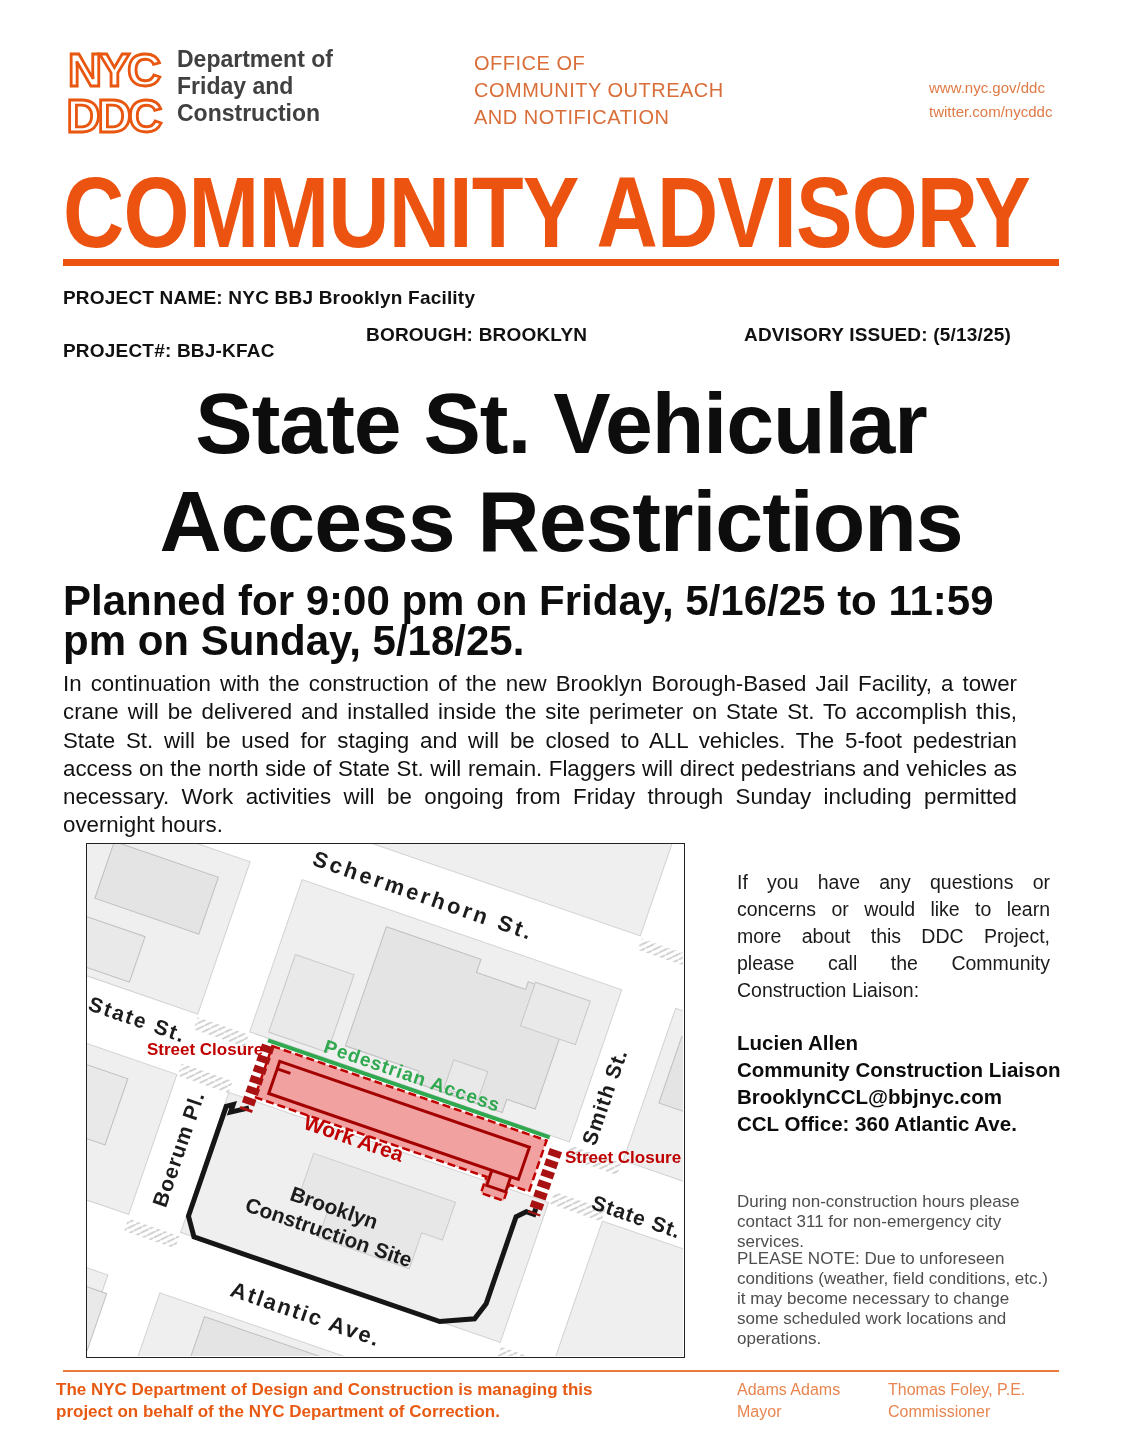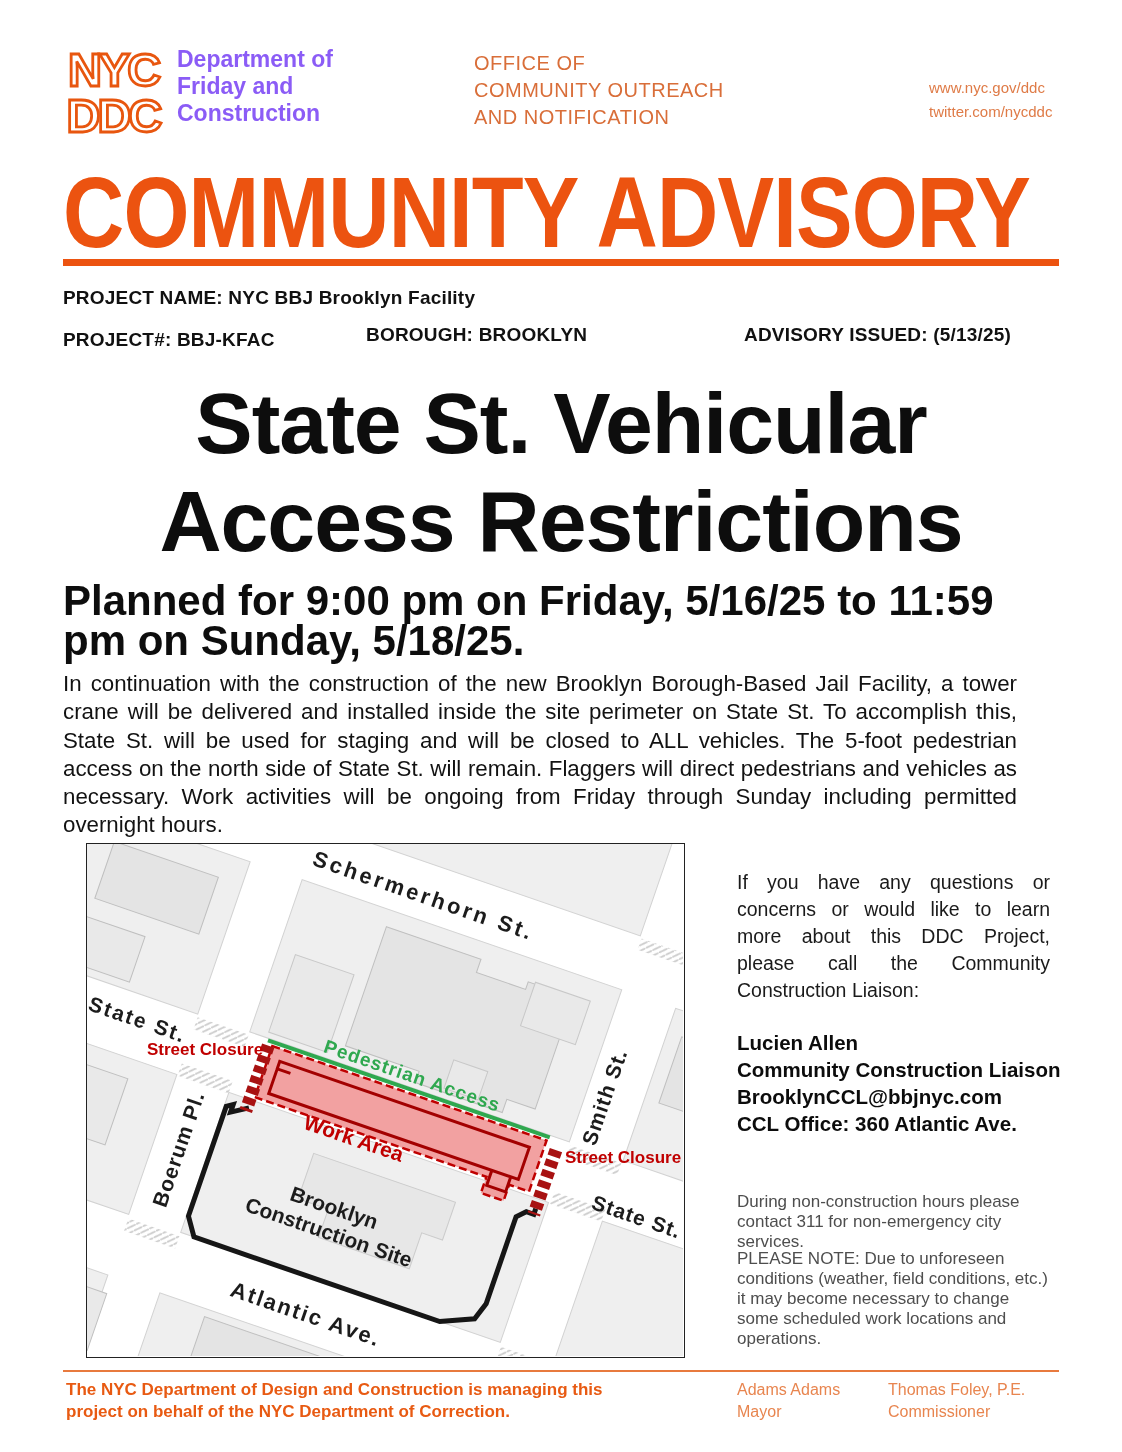--- a/index.html
+++ b/index.html
@@ -1,33 +1,33 @@
 <!DOCTYPE html>
 <html><head>
 <meta charset="utf-8">
 <style>
   html,body{margin:0;padding:0;background:#888;}
   .page{position:relative;width:1122px;height:1452px;background:#ffffff;margin:0 auto;
         font-family:"Liberation Sans",sans-serif;overflow:hidden;}
   .abs{position:absolute;}
 
   
-  .agency{left:177px;top:46px;font-size:23px;font-weight:bold;color:#8b5cf6;line-height:27px;}
+  .agency{left:177px;top:46px;font-size:23px;font-weight:bold;color:#404040;line-height:27px;}
   .office{left:474px;top:50px;font-size:20px;color:#D96E39;line-height:27px;letter-spacing:.5px;}
   .links{left:929px;top:76px;font-size:15px;color:#DF7B47;line-height:24px;}
 
   
   .banner{left:63px;top:162px;font-size:101px;font-weight:bold;color:#EC5310;line-height:1;
           white-space:nowrap;transform:scaleX(.84);transform-origin:left top;letter-spacing:-1px;}
   .banner-rule{left:63px;top:259px;width:996px;height:7px;background:#EC5310;}
 
   
   .proj{font-size:19px;font-weight:bold;color:#111;letter-spacing:.2px;white-space:nowrap;}
   .proj-name{left:63px;top:287px;}
-  .proj-num{left:63px;top:329px;}
+  .proj-num{left:63px;top:340px;}
   .proj-boro{left:366px;top:324px;}
   .proj-issued{left:744px;top:324px;}
 
   
   .headline{left:0;top:374px;width:1122px;text-align:center;font-size:86px;font-weight:bold;
             color:#0d0d0d;line-height:98px;letter-spacing:-1px;}
   .schedule{left:63px;top:581px;font-size:42px;font-weight:bold;color:#0d0d0d;line-height:40px;}
   .bodytext{left:63px;top:670px;width:954px;font-size:22.3px;color:#121212;line-height:28.3px;
             text-align:justify;}
   .bodytext .u{}
@@ -38,21 +38,21 @@
 
   
   .questions{left:737px;top:869px;width:313px;font-size:19.5px;color:#1a1a1a;line-height:27px;text-align:justify;}
   .contact{left:737px;top:1029px;font-size:20.5px;font-weight:bold;color:#0c0c0c;line-height:27px;white-space:nowrap;}
   .graynote{width:316px;font-size:17px;color:#4e4e4e;line-height:20px;}
   .note1{left:737px;top:1192px;}
   .note2{left:737px;top:1249px;}
 
   
   .footer-rule{left:63px;top:1370px;width:996px;height:2px;background:#E87A3E;}
-  .footer-left{left:66px;top:1379px;width:545px;font-size:17px;font-weight:bold;color:#E85A12;line-height:22px;}
+  .footer-left{left:56px;top:1379px;width:545px;font-size:17px;font-weight:bold;color:#E85A12;line-height:22px;}
   .fcol{top:1379px;font-size:16px;color:#E8854F;line-height:22px;}
   .fmayor{left:737px;}
   .fcomm{left:888px;}
 </style>
 </head>
 <body>
 
 <div class="page">
 
   <svg class="abs" style="left:62px;top:44px" width="102" height="98" viewBox="0 0 102 98">

